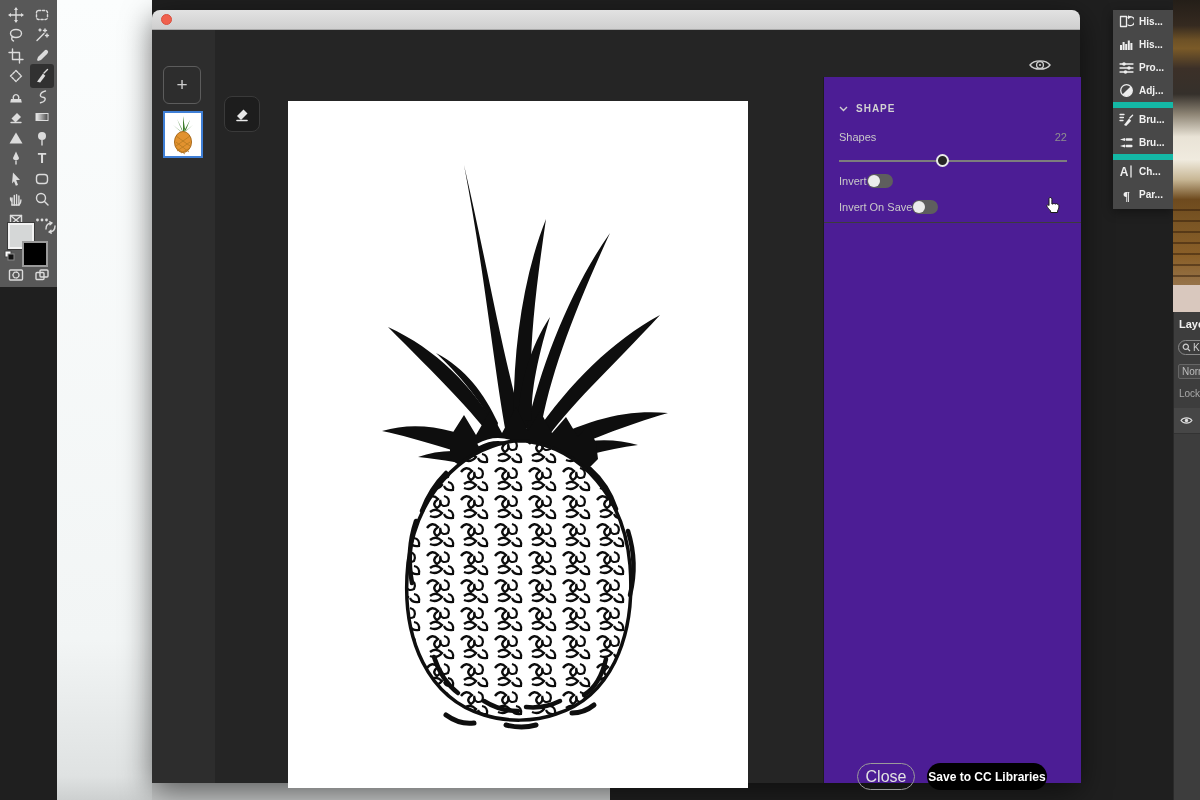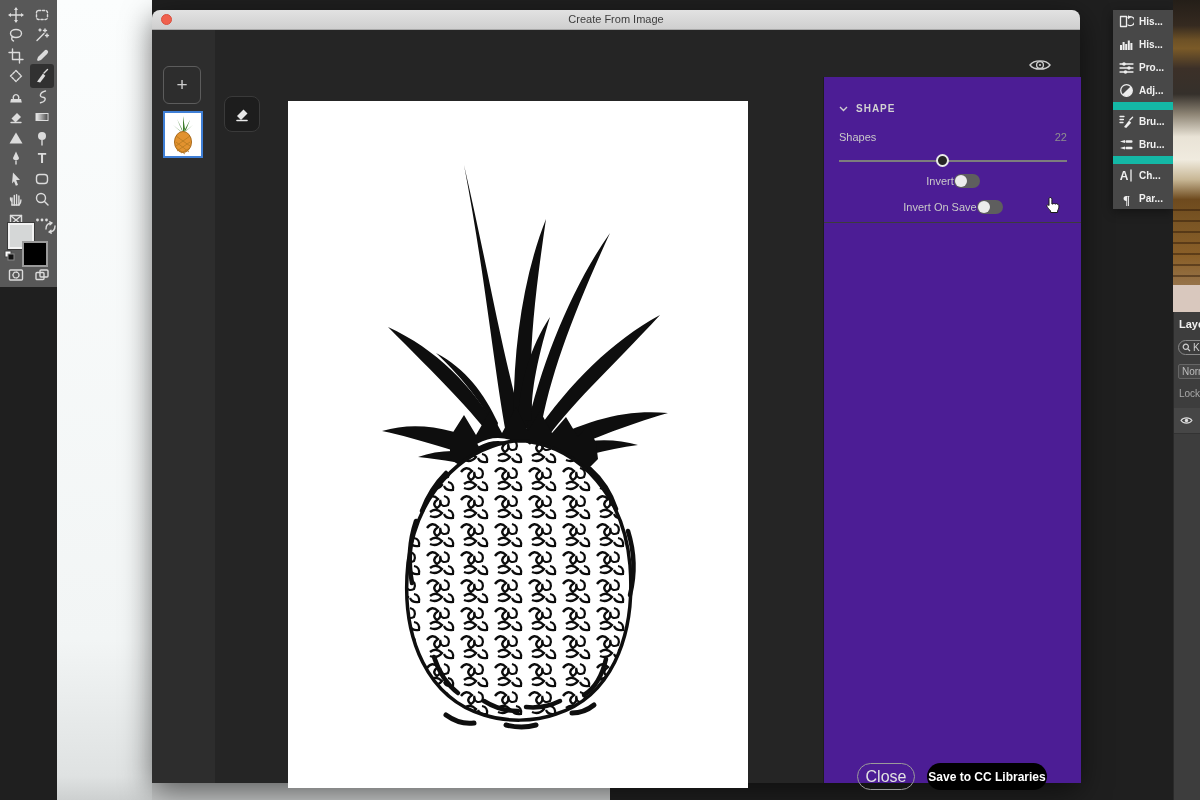--- a/index.html
+++ b/index.html
@@ -43,33 +43,33 @@
   #shapesec{left:0;top:0;width:257px;height:145px;border-bottom:1px solid #3c3c3c;}
   .lbl{color:#c9c9c9;font-size:11px;}
   #shapehdr{position:absolute;left:15px;top:26px;display:flex;align-items:center;gap:8px;}
   #shapehdr .h{color:#d2d2d2;font-size:10px;letter-spacing:1px;font-weight:bold;}
   #detailrow{position:absolute;left:15px;right:14px;top:54px;display:flex;justify-content:space-between;}
   #detailval{color:#8f8f8f;font-size:11px;}
   #slider{position:absolute;left:15px;top:77px;width:228px;height:13px;}
   #slider .track{position:absolute;left:0;right:0;top:6px;height:1.5px;background:#7d7d7d;}
   #slider .knob{position:absolute;top:0;left:45.5%;width:13px;height:13px;margin-left:-7px;border-radius:50%;
     background:#252525;border:2px solid #e9e9e9;box-sizing:border-box;}
-  .togglerow{position:absolute;left:15px;right:14px;display:flex;justify-content:center;align-items:center;}
+  .togglerow{position:absolute;left:15px;right:14px;display:flex;justify-content:flex-start;align-items:center;}
   .toggle{width:26px;height:14px;border-radius:7px;background:#5e5e5e;position:relative;}
   .toggle .tk{position:absolute;left:1px;top:1px;width:12px;height:12px;border-radius:50%;background:#ececec;}
   #cursor{left:893px;top:166px;width:15px;height:18px;z-index:5;}
   
   #closebtn{position:absolute;left:705px;top:733px;width:58px;height:27px;border:1.5px solid #9a9a9a;
     border-radius:14px;color:#e2e2e2;font-size:16px;display:flex;align-items:center;justify-content:center;
     background:transparent;box-sizing:border-box;}
   #savebtn{position:absolute;left:775px;top:733px;width:120px;height:27px;border:none;border-radius:14px;
     color:#fff;font-size:12px;font-weight:bold;display:flex;align-items:center;justify-content:center;}
   
   #rcol{left:1113px;top:10px;width:60px;height:199px;background:#484848;box-shadow:0 3px 10px rgba(0,0,0,.4);}
-  .rgroup{border-bottom:8px solid #14b8a6;}
+  .rgroup{border-bottom:6px solid #14b8a6;}
   .rrow{height:23px;display:flex;align-items:center;}
   .rrow .ric{width:26px;display:flex;justify-content:center;}
   .rrow .rlb{color:#f1f1f1;font-size:10px;font-weight:bold;white-space:nowrap;}
   .rico{stroke:#eeeeee;fill:none;stroke-width:1.3;stroke-linecap:round;stroke-linejoin:round;}
   
   #photo{left:1173px;top:0;width:27px;height:285px;
     background:linear-gradient(180deg,#241e18 0%,#352a20 9%,#6d5126 14%,#7a5a28 17%,#3c3028 24%,#35302b 33%,
       #8d8474 40%,#e9e3d6 48%,#f0ebdf 56%,#c8b795 63%,#6e4a1e 70%,#7a5524 78%,#8a5f28 90%,#96734a 100%);}
   #photo .bricks{position:absolute;left:0;top:70%;width:100%;height:30%;
     background:repeating-linear-gradient(180deg,rgba(0,0,0,0) 0 9px,rgba(40,20,5,.45) 9px 11px);}
@@ -258,21 +258,20 @@
         </svg>
       </div>
   </div>
 
   <div id="docstrip" class="abs"></div>
   <div id="surround" class="abs"></div>
 
   <div id="dialog" class="abs">
     <div id="titlebar" class="abs">
       <span id="closedot"></span>
-      <div class="title">Create From Image</div>
     </div>
     <div id="dbody" class="abs">
 
       <div id="leftstrip" class="abs">
         <div id="addbtn" class="abs">+</div>
         <div id="thumb" class="abs">
           <svg width="36" height="43" viewBox="0 0 36 43">
             <g fill="#3f7d2c">
                 <path d="M18,20 L12,6 L17,16 Z"></path>
                 <path d="M18,20 L18,3 L20,16 Z"></path>

